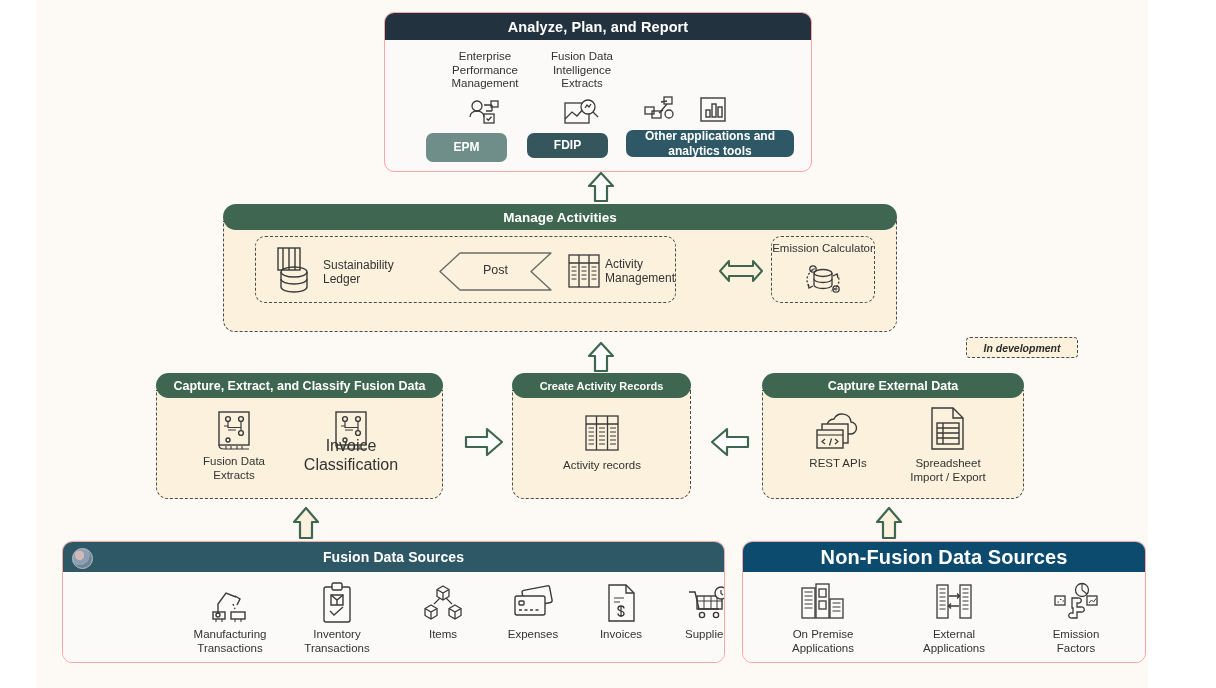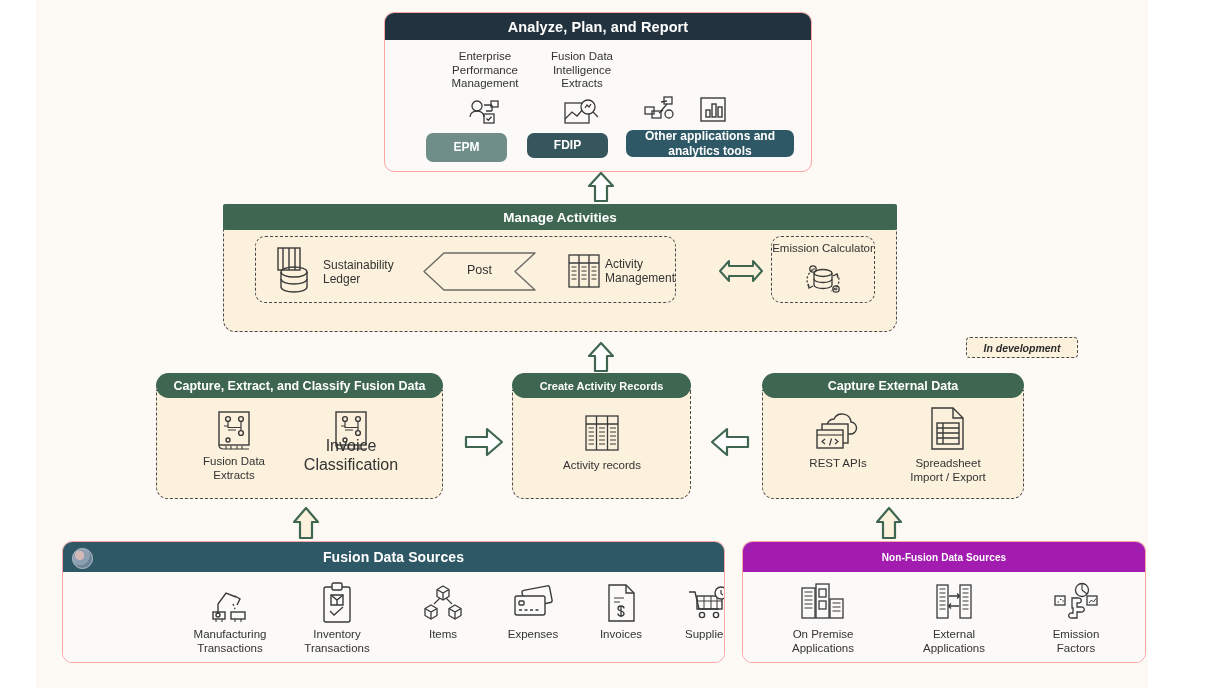--- a/index.html
+++ b/index.html
@@ -153,42 +153,42 @@
     </div>
   </div>
 
   <div class="arrow" style="left:548px;top:170px;width:34px;height:34px;">
     <svg width="34" height="34" viewBox="0 0 34 34">
       <path d="M17 3 L29 16 H23 V31 H11 V16 H5 Z" fill="#ffffff" stroke="#3f6650" stroke-width="2.2" stroke-linejoin="round"></path>
     </svg>
   </div>
 
   <div style="position:absolute;left:187px;top:204px;width:674px;height:128px;">
-    <div class="pillhead" style="left:0;top:0;width:674px;height:26px;font-size:13.5px;border-radius:2px;">
+    <div class="pillhead" style="left:0;top:0;width:674px;height:26px;font-size:13.5px;border-radius:13px;">
       <span>Manage Activities</span>
     </div>
     <div class="dashbox" style="left:0;top:17px;width:674px;height:111px;border-radius:0 0 12px 12px;"></div>
 
     <div class="dashinner" style="left:32px;top:32px;width:421px;height:67px;"></div>
 
     <div class="ico" style="left:45px;top:40px;width:54px;height:52px;">
       <svg width="46" height="50" viewBox="0 0 46 50" fill="none" stroke="#3a3a3a" stroke-width="1.4">
         <rect x="6" y="3" width="22" height="22"></rect>
         <path d="M11 3v22M17 3v22M23 3v22"></path>
         <ellipse cx="22" cy="27" rx="13" ry="5"></ellipse>
         <path d="M9 27v15c0 2.8 5.8 5 13 5s13-2.2 13-5V27"></path>
         <path d="M9 34c0 2.8 5.8 5 13 5s13-2.2 13-5"></path>
       </svg>
     </div>
     <div class="lbl" style="left:100px;top:54px;width:105px;text-align:left;font-size:12px;">
       <div>Sustainability</div>
       <div>Ledger</div>
     </div>
 
-    <div style="position:absolute;left:199px;top:48px;width:115px;height:39px;">
+    <div style="position:absolute;left:215px;top:48px;width:115px;height:39px;">
       <svg width="115" height="39" viewBox="0 0 115 39">
         <path d="M22 1 H113 L93 19.5 L113 38 H22 L2 19.5 Z" fill="#fbf1dc" stroke="#6b6b66" stroke-width="1.4" stroke-linejoin="round"></path>
       </svg>
       <div style="position:absolute;left:0;top:11px;width:115px;text-align:center;font-size:12.5px;color:#333;">Post</div>
     </div>
 
     <div class="ico" style="left:340px;top:46px;width:42px;height:42px;">
       <svg width="36" height="38" viewBox="0 0 36 38" fill="none" stroke="#3a3a3a" stroke-width="1.3">
         <rect x="3" y="3" width="30" height="32"></rect>
         <path d="M3 11h30M13 3v32M23 3v32"></path>
@@ -446,21 +446,21 @@
         </div>
         <div class="tx">
           <div>Suppliers</div>
         </div>
       </div>
 
     </div>
   </div>
 
   <div class="panel" style="left:706px;top:541px;width:404px;height:122px;">
-    <div class="panel-head" style="height:30px;background:#a21caf;font-size:10px;">
+    <div class="panel-head" style="height:30px;background:#0c4a6e;font-size:20px;">
       <span>Non-Fusion Data Sources</span>
     </div>
     <div class="panel-body" style="height:92px;background:#fbfaf8;">
 
       <div class="srcitem" style="left:30px;top:6px;">
         <div class="ic">
           <svg width="48" height="42" viewBox="0 0 48 42" fill="none" stroke="#3a3a3a" stroke-width="1.3">
             <rect x="3" y="6" width="13" height="30"></rect>
               <rect x="17" y="2" width="13" height="34"></rect>
             <rect x="31" y="17" width="13" height="19"></rect>

